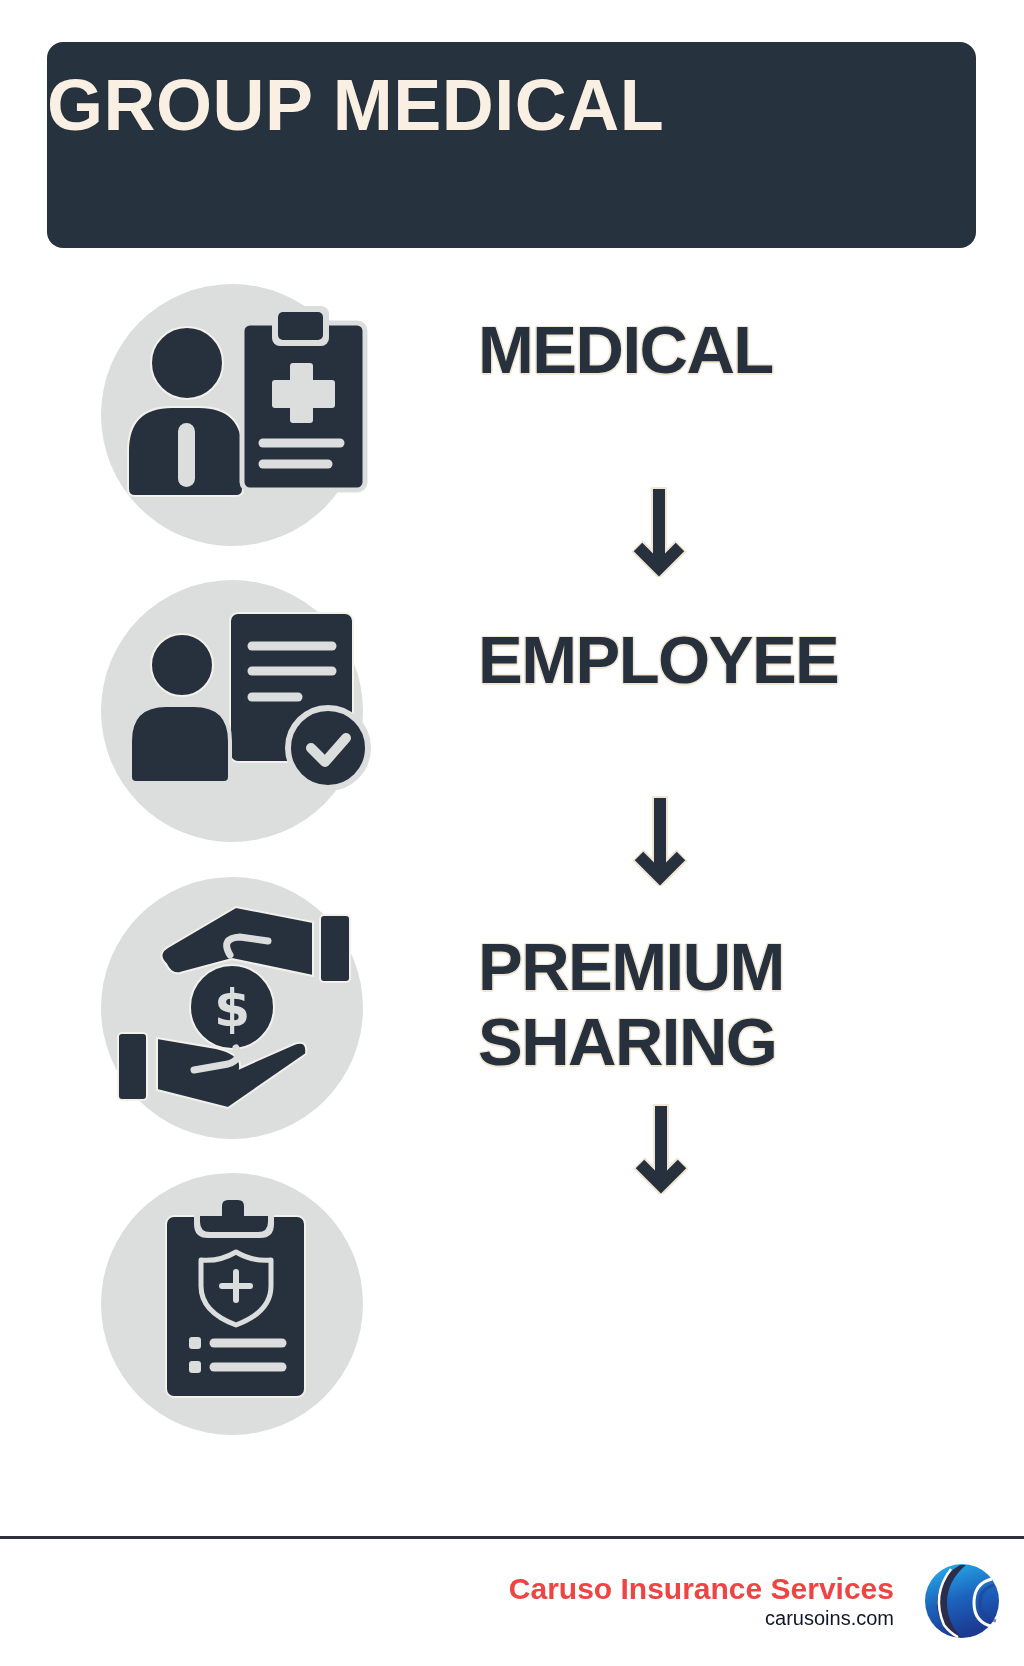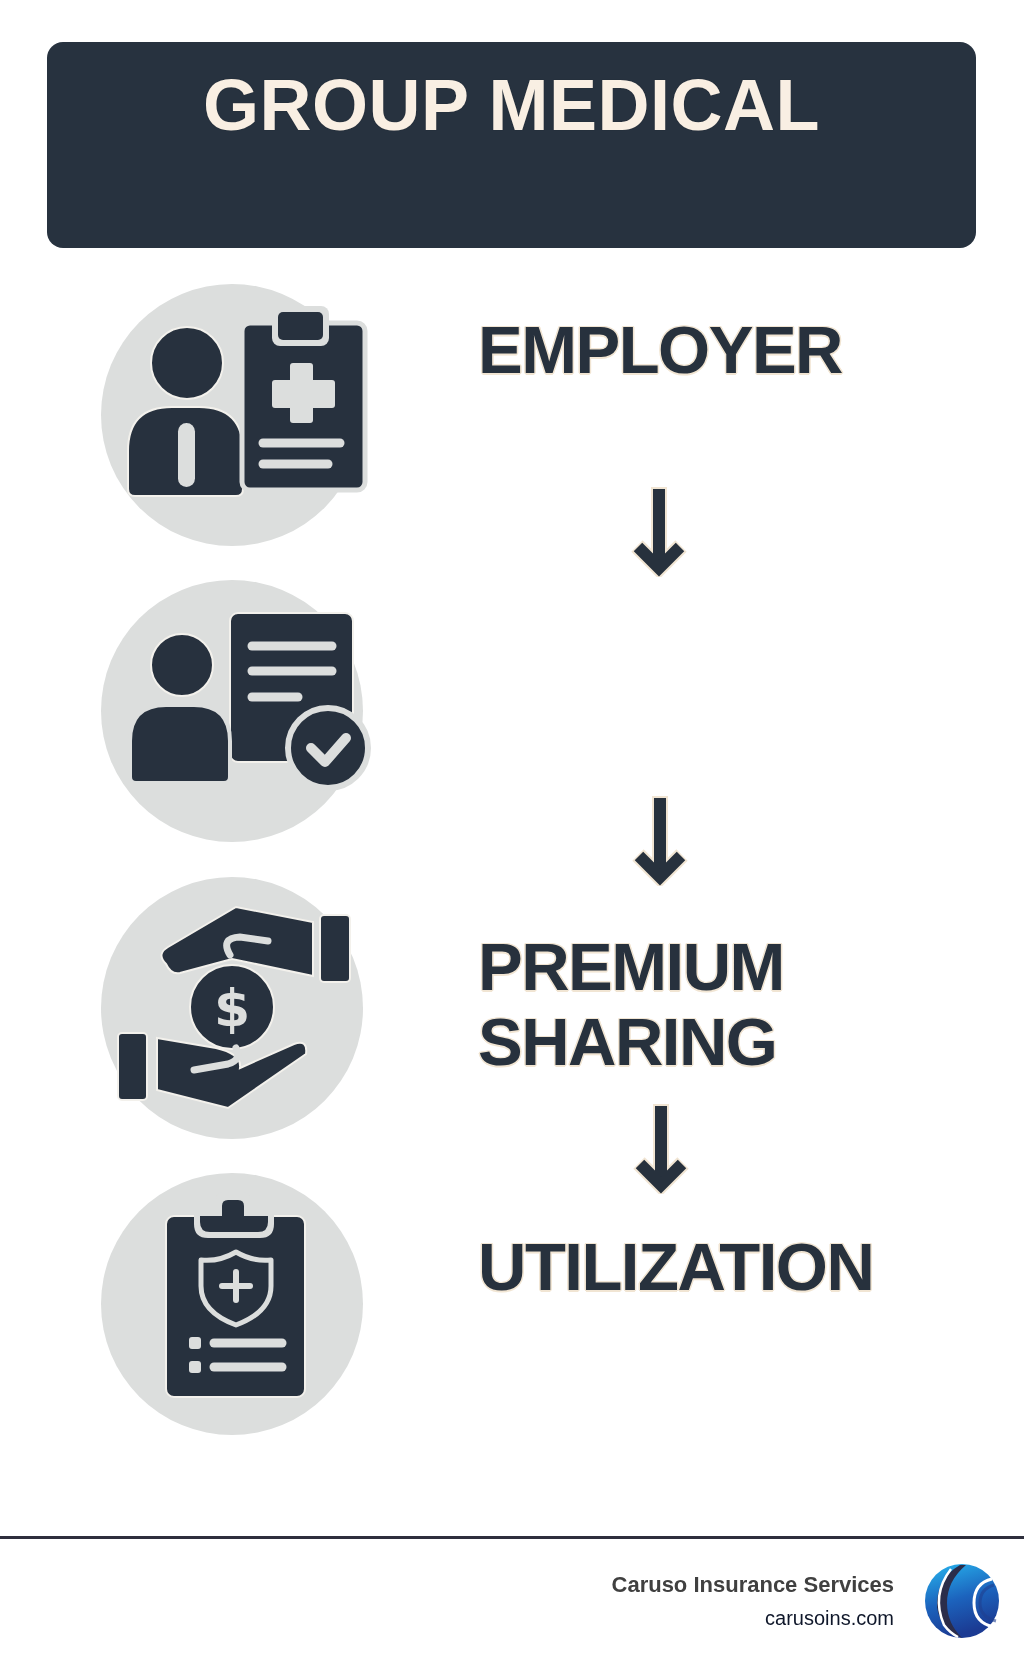--- a/index.html
+++ b/index.html
@@ -1,34 +1,34 @@
 <!DOCTYPE html>
 <html><head>
 <meta charset="utf-8">
 <style>
   html, body { margin: 0; padding: 0; background: #ffffff; }
   body { width: 1024px; height: 1666px; position: relative; overflow: hidden;
          font-family: "Liberation Sans", sans-serif; }
   .title-box { position: absolute; left: 47px; top: 42px; width: 929px; height: 206px;
                background: #27323f; border-radius: 16px; box-sizing: border-box;
-               padding-top: 22px; text-align: center; }
+               padding-top: 22px; text-align: left; }
   .title-line { display: block; font-family: "Liberation Sans", sans-serif; font-weight: 700;
                 font-size: 72px; line-height: 82px; color: #f9efe3; letter-spacing: 0.5px;
                 text-shadow: 0 0 1px #1b222b; }
   .circle-svg { position: absolute; left: 82px; width: 300px; height: 300px; overflow: visible; }
   .step-label { position: absolute; left: 478px; font-family: "Liberation Sans", sans-serif;
                 font-weight: 700; font-size: 67px; line-height: 75px; color: #27313d;
                 letter-spacing: -1.5px; white-space: nowrap;
                 text-shadow: 1.5px 0 0 #f1e5d3, -1.5px 0 0 #f1e5d3, 0 1.5px 0 #f1e5d3, 0 -1.5px 0 #f1e5d3,
                              1px 1px 0 #f1e5d3, -1px -1px 0 #f1e5d3, 1px -1px 0 #f1e5d3, -1px 1px 0 #f1e5d3; }
   .step-label span { display: block; }
   .arrow { position: absolute; width: 60px; height: 92px; }
   .footer-rule { position: absolute; left: 0; top: 1536px; width: 1024px; height: 3px; background: #2e2f3d; }
   .company { position: absolute; right: 130px; top: 1572px; font-family: "Liberation Sans", sans-serif;
-             font-weight: 700; font-size: 22px; color: #404040; white-space: nowrap; }
+             font-weight: 700; font-size: 30px; color: #ef4444; white-space: nowrap; }
   .website { position: absolute; right: 130px; top: 1607px; font-family: "Liberation Sans", sans-serif;
              font-size: 20px; color: #0f172a; white-space: nowrap; }
   .logo { position: absolute; left: 922px; top: 1561px; width: 80px; height: 80px; }
 </style>
 </head>
 <body>
 
 <div class="title-box">
   <span class="title-line">GROUP MEDICAL</span>
 </div>
@@ -111,30 +111,30 @@
     <g>
       <rect x="107" y="183" width="12" height="12" rx="3" fill="#dcdedd"></rect>
       <line x1="132" y1="189" x2="200" y2="189" stroke="#dcdedd" stroke-width="9" stroke-linecap="round"></line>
       <rect x="107" y="207" width="12" height="12" rx="3" fill="#dcdedd"></rect>
       <line x1="132" y1="213" x2="200" y2="213" stroke="#dcdedd" stroke-width="9" stroke-linecap="round"></line>
     </g>
   </g>
 </svg>
 
 <div class="step-label" style="top:312px">
-  <span>EMPLOYER</span>
+  <span>MEDICAL</span>
 </div>
 <div class="step-label" style="top:622px">
+  <span>EMPLOYEE</span>
 </div>
 <div class="step-label" style="top:929px">
   <span>PREMIUM</span>
   <span>SHARING</span>
 </div>
 <div class="step-label" style="top:1229px">
-  <span>UTILIZATION</span>
 </div>
 
 <svg class="arrow" style="left:630px; top:485px" viewBox="0 0 60 92">
   <g fill="none" stroke="#f1e5d3" stroke-width="16" stroke-linecap="butt" stroke-linejoin="miter">
     <line x1="29" y1="2" x2="29" y2="80"></line>
       <polyline points="7,61 29,83 51,61"></polyline>
   </g>
   <g fill="none" stroke="#27313d" stroke-width="12" stroke-linecap="butt" stroke-linejoin="miter">
     <line x1="29" y1="4" x2="29" y2="80"></line>
       <polyline points="8,62 29,83 50,62"></polyline>

